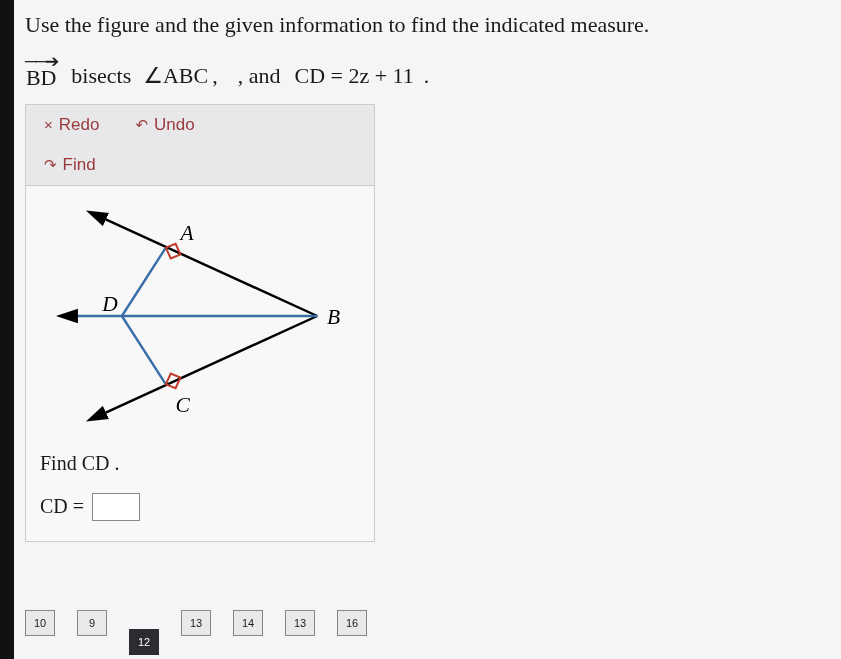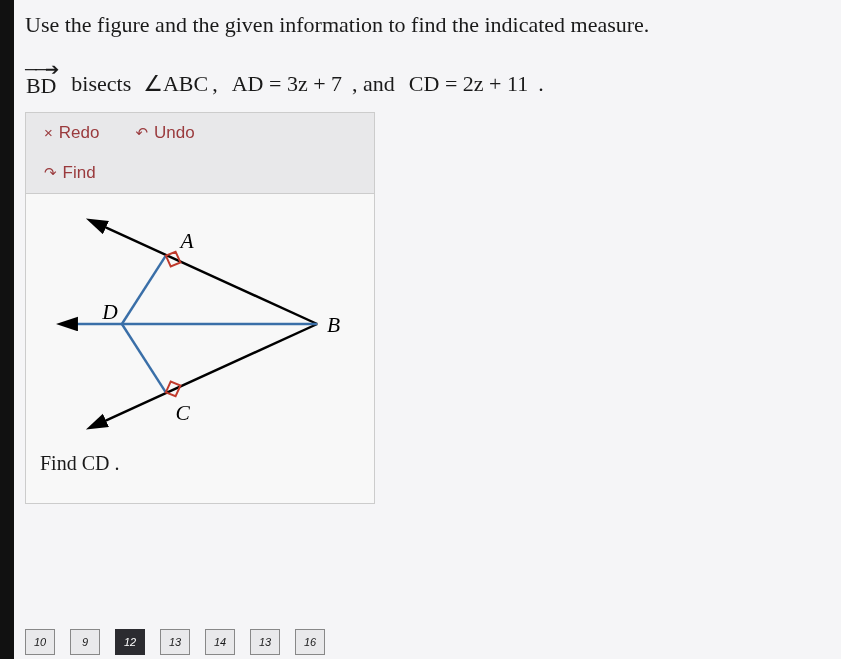--- a/index.html
+++ b/index.html
@@ -5,21 +5,21 @@
     * { box-sizing: border-box; margin: 0; padding: 0; }
     body {
       font-family: 'Times New Roman', serif;
       background: #f5f5f7;
       width: 841px;
       height: 659px;
       position: relative;
       padding: 10px 10px 10px 25px;
       color: #1a1a1a;
     }
-    .instruction { font-size: 22px; margin-bottom: 20px; line-height: 1.4; }
+    .instruction { font-size: 22px; margin-bottom: 12px; line-height: 1.4; }
     .given-line { font-size: 22px; margin-bottom: 15px; display: flex; align-items: flex-end; gap: 4px; flex-wrap: wrap; }
     .ray { display: inline-flex; flex-direction: column; align-items: center; line-height: 1; }
     .ray-arrow { font-size: 17px; height: 14px; letter-spacing: -2px; }
     .italic { }
     .toolbar-panel {
       background: #e8e8ea;
       border: 1px solid #ccc;
       width: 350px;
     }
     .toolbar-row { display: flex; }
@@ -37,47 +37,47 @@
     }
     .toolbar-btn .sym { font-size: 15px; }
     .figure-area {
       background: #f8f8f8;
       border: 1px solid #ccc;
       border-top: none;
       width: 350px;
       padding: 10px 8px;
     }
     .figure-svg { width: 100%; height: 240px; }
-    .find-line { font-size: 20px; margin: 4px 0 18px 6px; }
+    .find-line { font-size: 20px; margin: 12px 0 18px 6px; }
     .answer-line { font-size: 20px; display: flex; align-items: center; gap: 8px; margin-left: 6px; margin-bottom: 10px; }
     .answer-box {
       width: 48px; height: 28px;
       border: 1px solid #888;
       background: #fff;
       font-size: 18px; text-align: center;
     }
     .bottom-bar {
       position: absolute;
       bottom: 0; left: 25px; right: 10px;
       display: flex;
       align-items: center;
       justify-content: space-between;
       padding: 4px 0;
     }
-    .nav-nums { display: flex; gap: 15px; font-style: italic; }
+    .nav-nums { display: flex; gap: 22px; }
     .nav-num {
       width: 30px; height: 26px;
       border: 1px solid #888;
       background: #e9e9eb;
       font-family: Arial, sans-serif;
       font-size: 11px;
       display: flex; align-items: center; justify-content: center;
       cursor: pointer;
     }
-    .nav-num.active { background: #2b2b30; color: #fff; border-color: #2b2b30; }
+    .nav-num.active { background: #2b2b30; color: #fff; border-color: #2b2b30; margin-top: 19px; }
     .next-btn {
       background: #2b2b30; color: #fff;
       font-family: Arial, sans-serif; font-weight: bold; font-size: 12px;
       padding: 8px 26px; border: none; cursor: pointer;
     }
     .vbar-left { position: absolute; left:0; top:0; bottom:0; width:14px; background:#111; }
   </style>
 </head>
 <body>
 
@@ -89,21 +89,20 @@
   <span class="ray">
     <span class="ray-arrow">──➔</span>
     <span class="italic">BD</span>
   </span>
   <span style="width:6px"></span>
   <span>bisects</span>
   <span style="width:4px"></span>
   <span class="italic">∠ABC</span>
   <span>,</span>
   <span style="width:6px"></span>
-  <span class="italic">AD = 3z + 7</span>
   <span style="width:2px"></span>
   <span>, and</span>
   <span style="width:6px"></span>
   <span class="italic">CD = 2z + 11</span>
   <span style="width:2px"></span>
   <span>.</span>
 </div>
 
 <div class="toolbar-panel">
   <div class="toolbar-row">
@@ -157,20 +156,24 @@
   </svg>
 
   <p class="find-line">
     <span>Find</span>
     <span> </span>
     <span class="italic">CD</span>
     <span> </span>
     <span>.</span>
   </p>
 
+  <div class="answer-line">
+    <span class="italic">CD =</span>
+    <input class="answer-box" value="" style="">
+  </div>
 </div>
 
 <div class="bottom-bar">
   <div class="nav-nums" id="nav-nums">
       <div class="nav-num">10</div>
       <div class="nav-num">9</div>
       <div class="nav-num active">12</div>
       <div class="nav-num">13</div>
       <div class="nav-num">14</div>
       <div class="nav-num">13</div>

